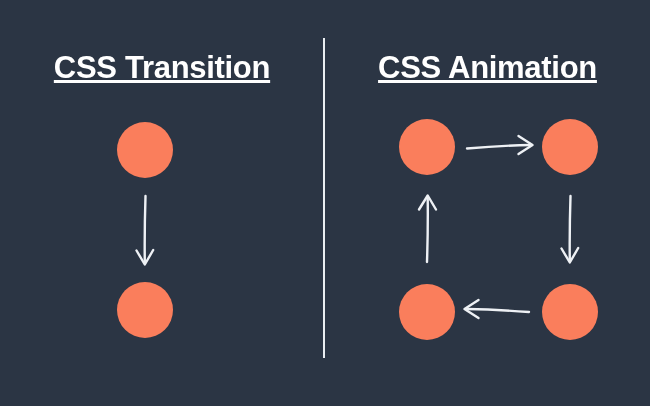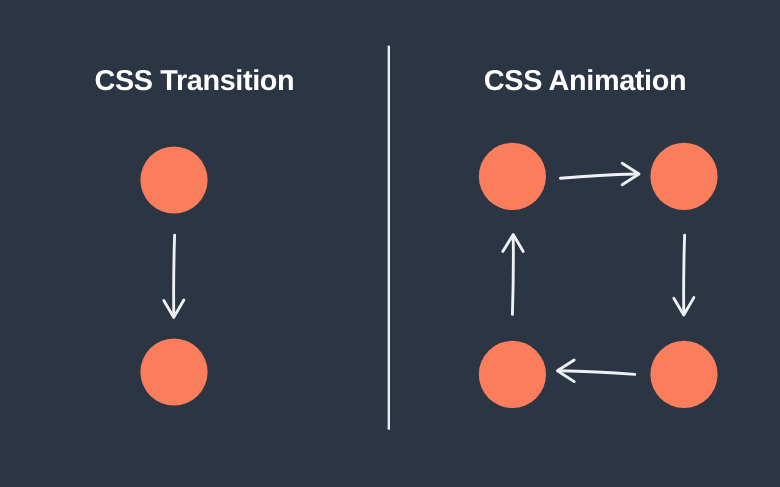--- a/index.html
+++ b/index.html
@@ -26,27 +26,28 @@
     height: 406px;
   }
   #panel-transition { left: 0; width: 324px; }
   #panel-animation  { left: 325px; width: 325px; }
 
   .panel-title {
     position: absolute;
     top: 48px;
     width: 100%;
     text-align: center;
-    font-size: 24px;
+    font-size: 31px;
     font-weight: bold;
     letter-spacing: -0.3px;
     color: #ffffff;
     line-height: 40px;
     white-space: nowrap;
     user-select: none;
+    text-decoration: underline;
   }
 
   .circle {
     position: absolute;
     width: 56px;
     height: 56px;
     border-radius: 50%;
     background: #fa7e5c;
   }
 

